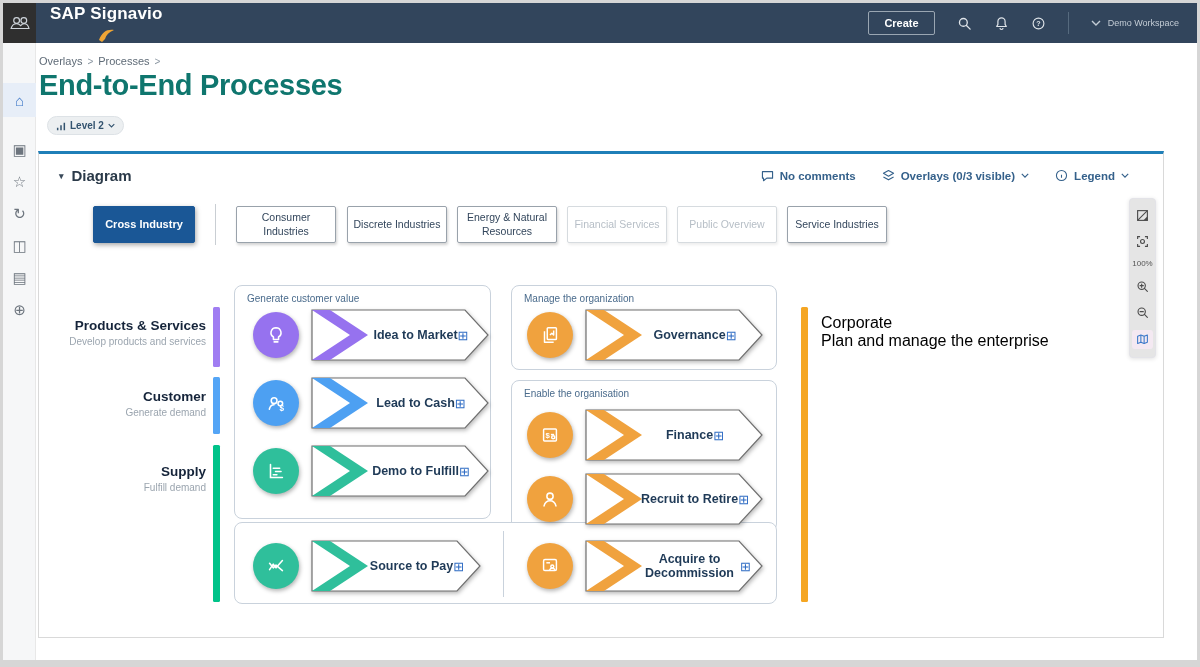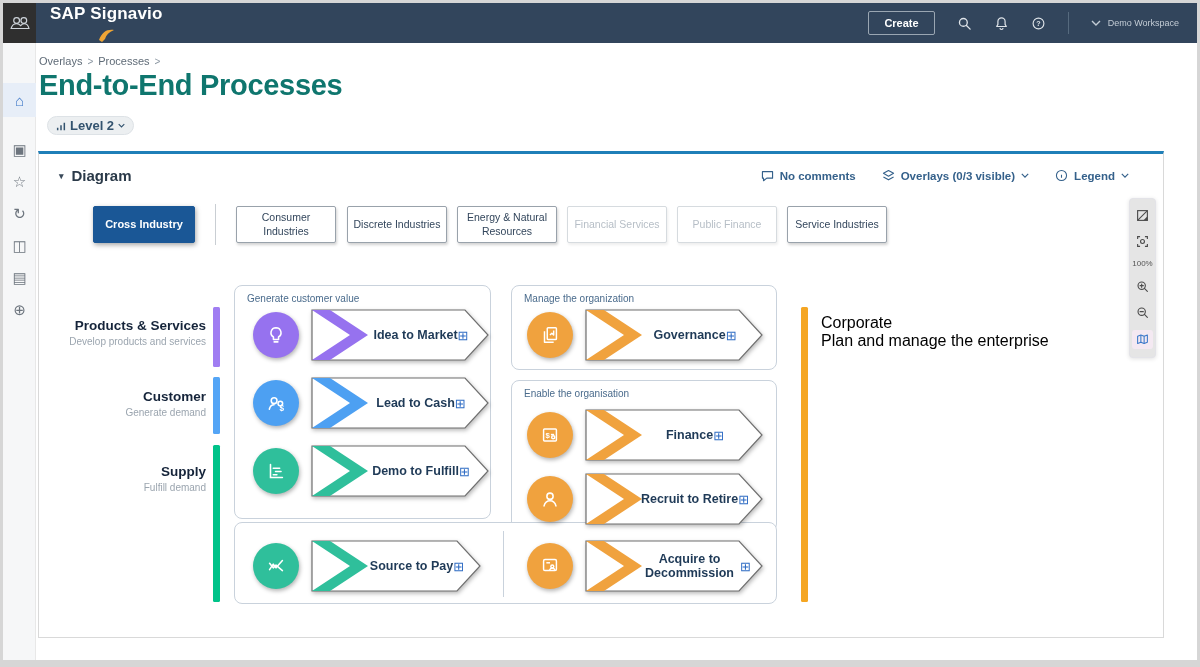--- a/index.html
+++ b/index.html
@@ -20,21 +20,21 @@
   
   .sidebar { position:absolute; left:0; top:40px; bottom:0; width:33px; background:#f6f7f8; border-right:1px solid #e8e8e8; }
   .sb-item { position:absolute; left:0; width:33px; height:30px; display:flex; align-items:center; justify-content:center; color:#6d757e; font-size:15px; cursor:pointer; }
   .sb-item.active { background:#e7eef8; color:#3b76c7; height:34px; }
 
   
   .breadcrumb { position:absolute; left:36px; top:52px; font-size:11px; color:#5f6b77; }
   .breadcrumb a { color:#5f6b77; text-decoration:none; }
   .bc-sep { color:#8b97a2; margin:0 5px; font-size:10px; }
   .page-title { position:absolute; left:36px; top:66px; font-size:29px; font-weight:700; color:#0f766e; letter-spacing:-.3px; }
-  .level-badge { position:absolute; left:44px; top:113px; height:19px; background:#eceff1; border:1px solid #dde2e6; border-radius:10px; display:flex; align-items:center; gap:4px; padding:0 8px; font-size:13px; font-weight:700; color:#33536f; cursor:pointer; }
+  .level-badge { position:absolute; left:44px; top:113px; height:19px; background:#eceff1; border:1px solid #dde2e6; border-radius:10px; display:flex; align-items:center; gap:4px; padding:0 8px; font-size:10px; font-weight:700; color:#33536f; cursor:pointer; }
 
   
   .card { position:absolute; left:35px; top:148px; width:1126px; height:487px; background:#fff; border:1px solid #d9d9d9; border-top:3px solid #1f7fb8; }
   .panel-title { position:absolute; left:20px; top:13px; font-size:15px; font-weight:700; color:#2b3a49; display:flex; align-items:center; gap:8px; cursor:pointer; }
   .panel-title .tri { font-size:9px; color:#3a4a5a; }
   .hdr-right { position:absolute; right:34px; top:15px; display:flex; gap:26px; align-items:center; color:#35618b; font-size:11.5px; font-weight:600; }
   .hdr-item { display:flex; align-items:center; gap:6px; cursor:pointer; }
 
   
   .tab { position:absolute; top:52px; width:100px; height:37px; background:#fff; border:1px solid #99a2ab; border-radius:2px; display:flex; align-items:center; justify-content:center; text-align:center; font-size:10.5px; color:#33465c; line-height:1.25; padding:2px; box-shadow:1px 2px 3px rgba(0,0,0,.18); cursor:pointer; }
@@ -193,21 +193,21 @@
           </svg>
       </span>
     </div>
 
     <div class="tab activeTab">Cross Industry</div>
     <div class="tab-div"></div>
     <div class="tab" style="left:197px">Consumer Industries</div>
     <div class="tab" style="left:308px">Discrete Industries</div>
     <div class="tab" style="left:418px">Energy &amp; Natural Resources</div>
     <div class="tab disabled" style="left:528px">Financial Services</div>
-    <div class="tab disabled" style="left:638px">Public Finance</div>
+    <div class="tab disabled" style="left:638px">Public Overview</div>
     <div class="tab" style="left:748px">Service Industries</div>
 
     <div class="lane" style="top:164px">
       <div class="lt">Products &amp; Services</div>
       <div class="ls">Develop products and services</div>
     </div>
     <div class="lbar" style="left: 174px; top: 153px; height: 60px; background: rgb(160, 125, 242);"></div>
 
     <div class="lane" style="top:235px">
       <div class="lt">Customer</div>

